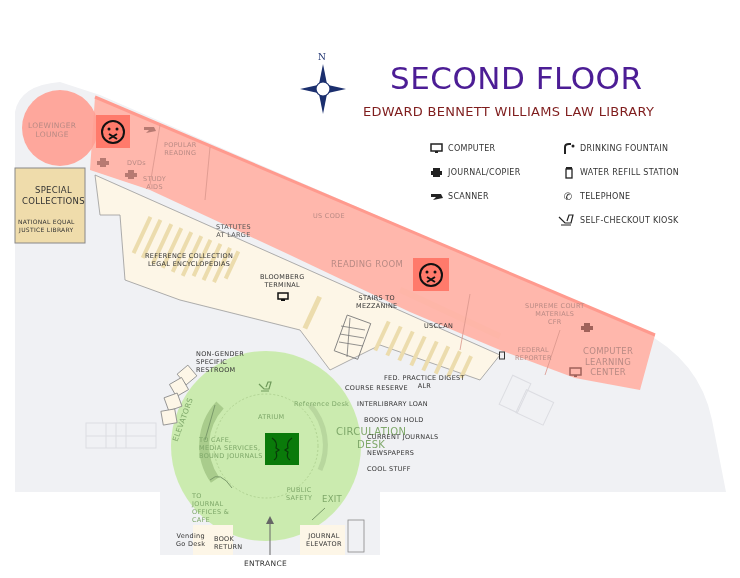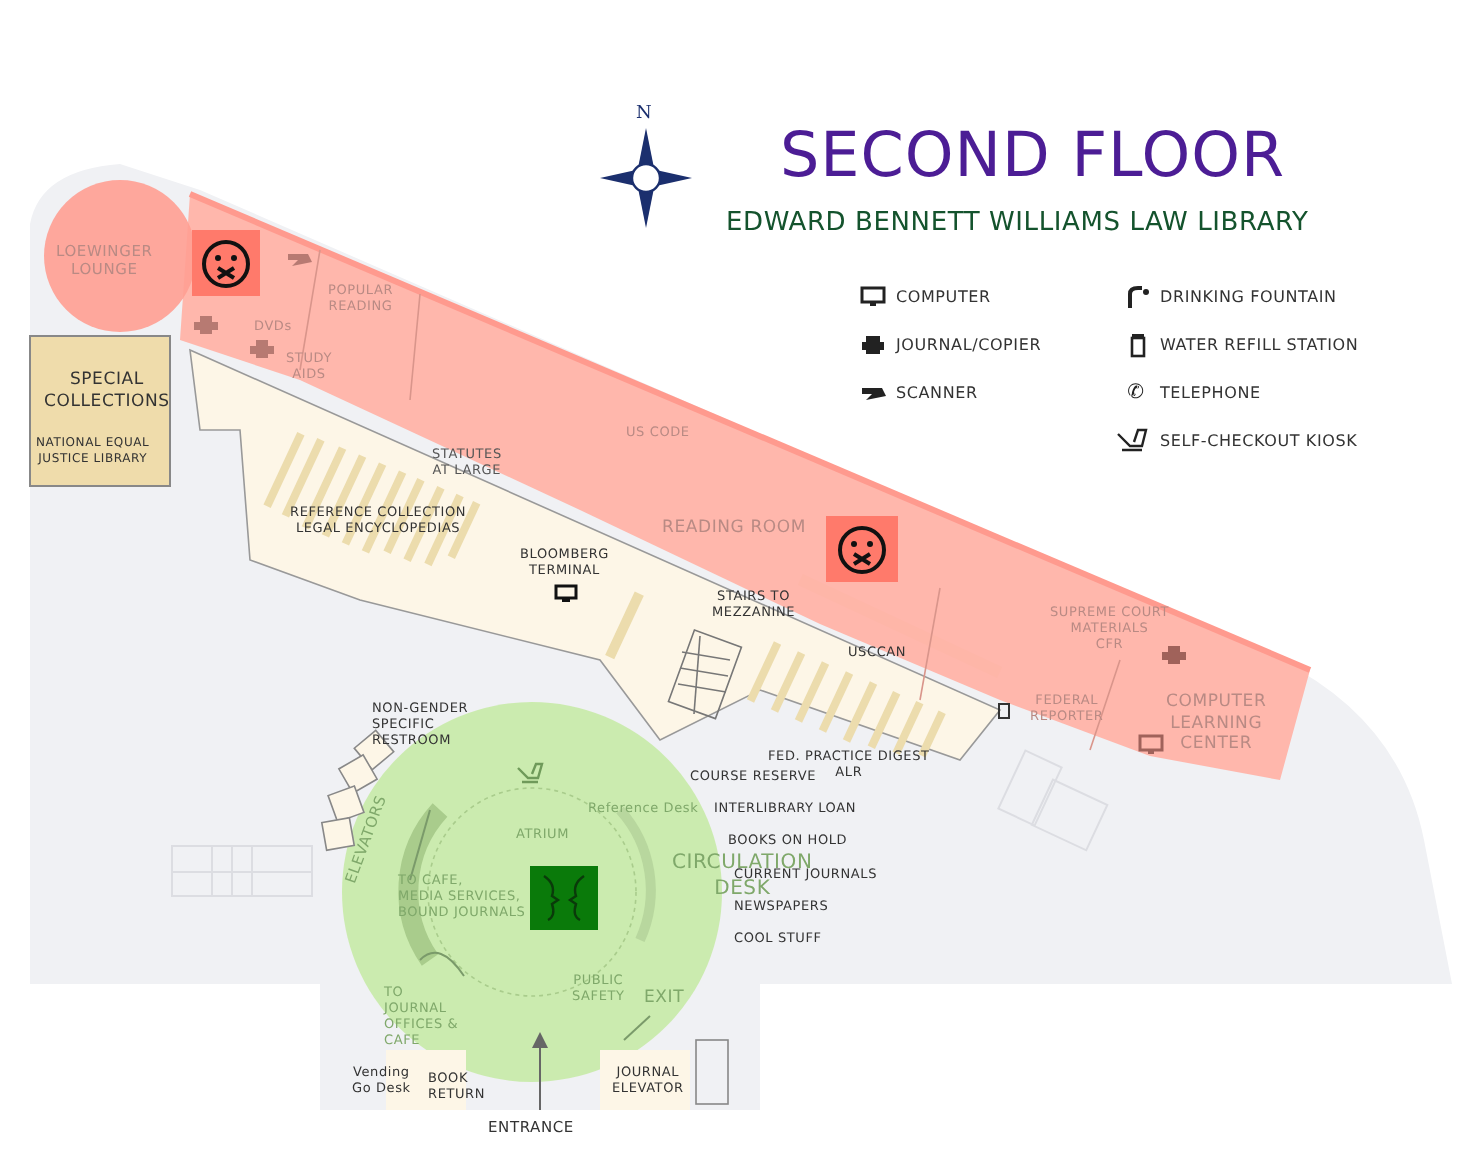--- a/index.html
+++ b/index.html
@@ -3,21 +3,21 @@
 <meta charset="utf-8">
 <style>
   html,body{margin:0;padding:0;background:#fff;}
   body{width:740px;height:578px;position:relative;overflow:hidden;font-family:"DejaVu Sans","Liberation Sans",sans-serif;}
   svg{display:block;}
   .lbl{position:absolute;font-family:"DejaVu Sans",sans-serif;font-size:6.5px;letter-spacing:0.3px;color:#555;text-align:center;line-height:1.25;white-space:nowrap;}
   .lbl.dark{color:#333;}
   .lbl.muted{color:#b98a84;}
   .lbl.green{color:#7fa86a;}
   .title{position:absolute;left:362px;top:60px;font-size:31px;color:#4c1d95;font-family:"DejaVu Sans",sans-serif;letter-spacing:0.5px;margin-left:28px;}
-  .subtitle{position:absolute;left:363px;top:104px;font-size:13px;color:#14532d;font-family:"DejaVu Sans",sans-serif;letter-spacing:0.3px;}
+  .subtitle{position:absolute;left:363px;top:104px;font-size:13px;color:#7f1d1d;font-family:"DejaVu Sans",sans-serif;letter-spacing:0.3px;}
   .legend-item{position:absolute;display:flex;align-items:center;font-size:8px;color:#333;letter-spacing:0.3px;}
   .legend-item .ic{width:16px;height:12px;margin-right:4px;display:inline-flex;align-items:center;justify-content:center;}
 </style>
 </head>
 <body>
 
 <svg width="740" height="578" viewBox="0 0 740 578" style="position:absolute;left:0;top:0;">
 
   <path d="M15 112 Q20 85 60 82 L100 95 L640 330 Q700 360 712 420 L726 492 L380 492 L380 555 L160 555 L160 492 L15 492 Z" fill="#f0f1f4"></path>
 
@@ -273,21 +273,21 @@
 <div class="lbl dark" style="left:384px;top:354px;white-space:pre;margin-top:20px;">FED. PRACTICE DIGEST
 ALR</div>
 <div class="lbl muted" style="left:525px;top:302px;white-space:pre;">SUPREME COURT
 MATERIALS
 CFR</div>
 <div class="lbl muted" style="left:515px;top:346px;white-space:pre;">FEDERAL
 REPORTER</div>
 <div class="lbl muted" style="left:583px;top:346px;font-size:8.5px;white-space:pre;">COMPUTER
 LEARNING
 CENTER</div>
-<div class="lbl dark" style="left:186px;top:350px;text-align:left;white-space:pre;">NON-GENDER
+<div class="lbl dark" style="left:196px;top:350px;text-align:left;white-space:pre;">NON-GENDER
 SPECIFIC
 RESTROOM</div>
 <div class="lbl green" style="left:160px;top:415px;transform:rotate(-70deg);font-size:7.5px;">ELEVATORS</div>
 <div class="lbl green" style="left:258px;top:413px;">ATRIUM</div>
 <div class="lbl green" style="left:294px;top:400px;">Reference Desk</div>
 <div class="lbl green" style="left:308px;top:426px;font-size:10px;white-space:pre;margin-left:28px;">CIRCULATION
 DESK</div>
 <div class="lbl green" style="left:199px;top:436px;text-align:left;white-space:pre;">TO CAFE,
 MEDIA SERVICES,
 BOUND JOURNALS</div>

